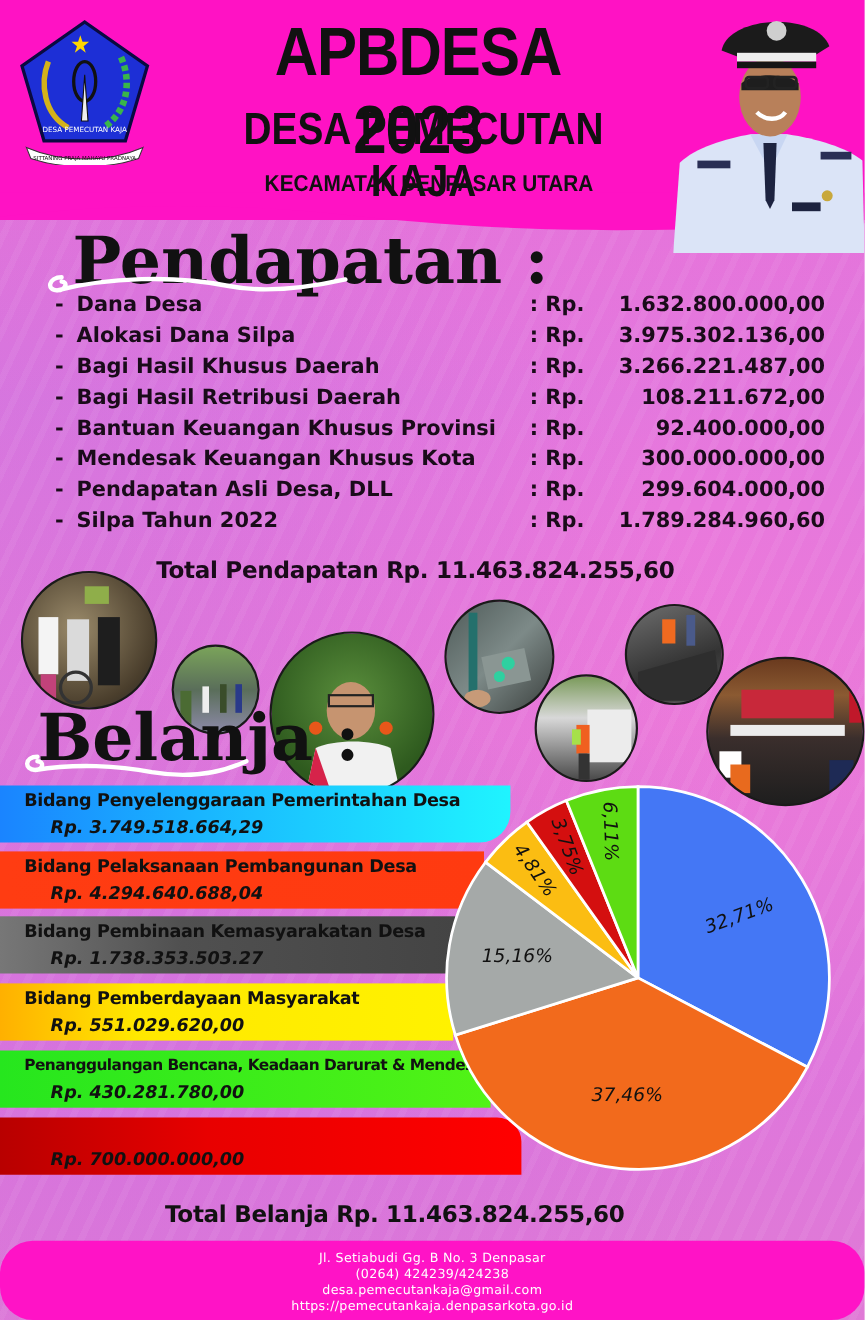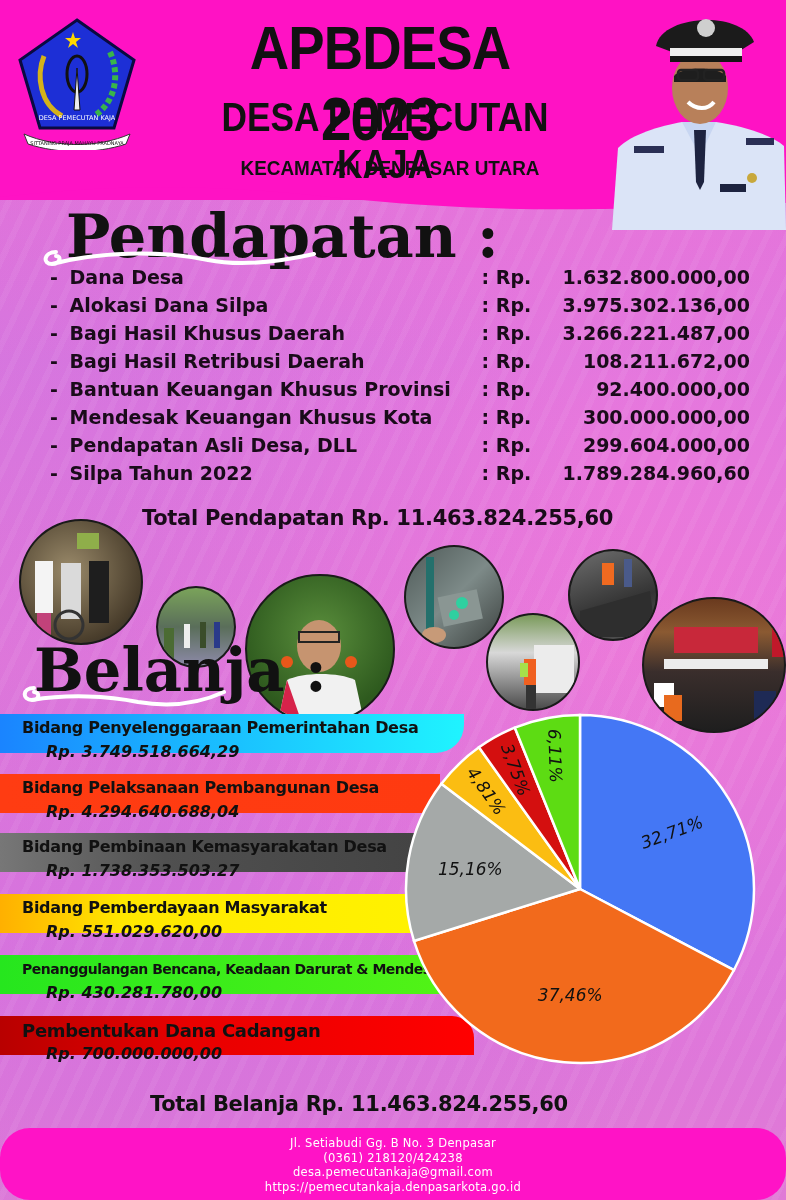--- a/index.html
+++ b/index.html
@@ -65,21 +65,21 @@
   .income-row .amount { width: 214px; text-align: right; }
   .total-income {
     position: absolute; left: 142px; top: 506px; width: 500px;
     font-weight: bold; font-size: 21px; color: #1a0b1a; white-space: nowrap;
     letter-spacing: -0.3px;
   }
   
   .photo { position: absolute; border-radius: 50%; overflow: hidden; border: 2px solid #1a1a1a; }
   
   .bar {
-    position: absolute; left: 0; height: 39px; padding-left: 38px;
+    position: absolute; left: 0; height: 52px; padding-left: 38px;
   }
   .bar .bar-label {
     position: absolute; left: 22px; top: 4px; font-weight: bold; font-size: 16px; color: #111;
     white-space: nowrap; letter-spacing: -0.3px;
   }
   .bar .bar-amount {
     position: absolute; left: 46px; top: 28px; font-style: italic; font-weight: bold;
     font-size: 16px; color: #111; white-space: nowrap;
   }
   .pie-wrap { position: absolute; left: 402px; top: 711px; width: 356px; height: 356px; }
@@ -281,21 +281,20 @@
 </div>
 <div class="bar" style="top:894px; width:412px; background: linear-gradient(90deg,#ffb000 0%,#ffe800 30%,#fff200 100%);">
   <span class="bar-label">Bidang Pemberdayaan Masyarakat</span>
   <span class="bar-amount">Rp. 551.029.620,00</span>
 </div>
 <div class="bar" style="top:955px; width:446px; background: linear-gradient(90deg,#26e61e,#52f316);">
   <span class="bar-label" style="font-size:14px; top:6px; letter-spacing:-0.5px;">Penanggulangan Bencana, Keadaan Darurat &amp; Mendesak Desa</span>
   <span class="bar-amount">Rp. 430.281.780,00</span>
 </div>
 <div class="bar" style="top:1016px; width:474px; border-radius:0 22px 0 0; background: linear-gradient(90deg,#b80000 0%,#e80000 40%,#ff0000 100%);">
-  <span class="bar-label" style="font-size:18px;">Pembentukan Dana Cadangan</span>
   <span class="bar-amount">Rp. 700.000.000,00</span>
 </div>
 
 <svg class="pie-wrap" viewBox="0 0 356 356">
   <g id="pie-slices" stroke="#fff" stroke-width="2.5">
       <path d="M178,178 L178,4 A174,174 0 0 1 331.97936400154447,259.033051662145 Z" fill="#4477f5"></path>
       <path d="M178,178 L331.97936400154447,259.033051662145 A174,174 0 0 1 11.95128869333385,229.99832183249225 Z" fill="#f26a1c"></path>
       <path d="M178,178 L11.95128869333385,229.99832183249225 A174,174 0 0 1 39.38176421570941,72.82878384248461 Z" fill="#a5a9a8"></path>
       <path d="M178,178 L39.38176421570941,72.82878384248461 A174,174 0 0 1 76.96757541393801,36.33684606694055 Z" fill="#fbbd12"></path>
       <path d="M178,178 L76.96757541393801,36.33684606694055 A174,174 0 0 1 112.8297158625449,16.665459168089598 Z" fill="#d40f0f"></path>
@@ -308,16 +307,16 @@
       <text x="83.45889945682345" y="80.62495849507955" text-anchor="middle" dominant-baseline="middle" transform="rotate(55 83.45889945682345 80.62495849507955)">4,81%</text>
       <text x="112.72851146543489" y="59.00608761586946" text-anchor="middle" dominant-baseline="middle" transform="rotate(70 112.72851146543489 59.00608761586946)">3,75%</text>
       <text x="152.10805364337557" y="44.772654781889145" text-anchor="middle" dominant-baseline="middle" transform="rotate(88 152.10805364337557 44.772654781889145)">6,11%</text>
     </g>
 </svg>
 
 <div class="total-belanja">Total Belanja Rp. 11.463.824.255,60</div>
 
 <div class="footer">
   <div style="margin-top:8px;">Jl. Setiabudi Gg. B No. 3 Denpasar</div>
-  <div>(0361) 218120/424238</div>
+  <div>(0264) 424239/424238</div>
   <div>desa.pemecutankaja@gmail.com</div>
   <div>https://pemecutankaja.denpasarkota.go.id</div>
 </div>
 
 </body></html>

